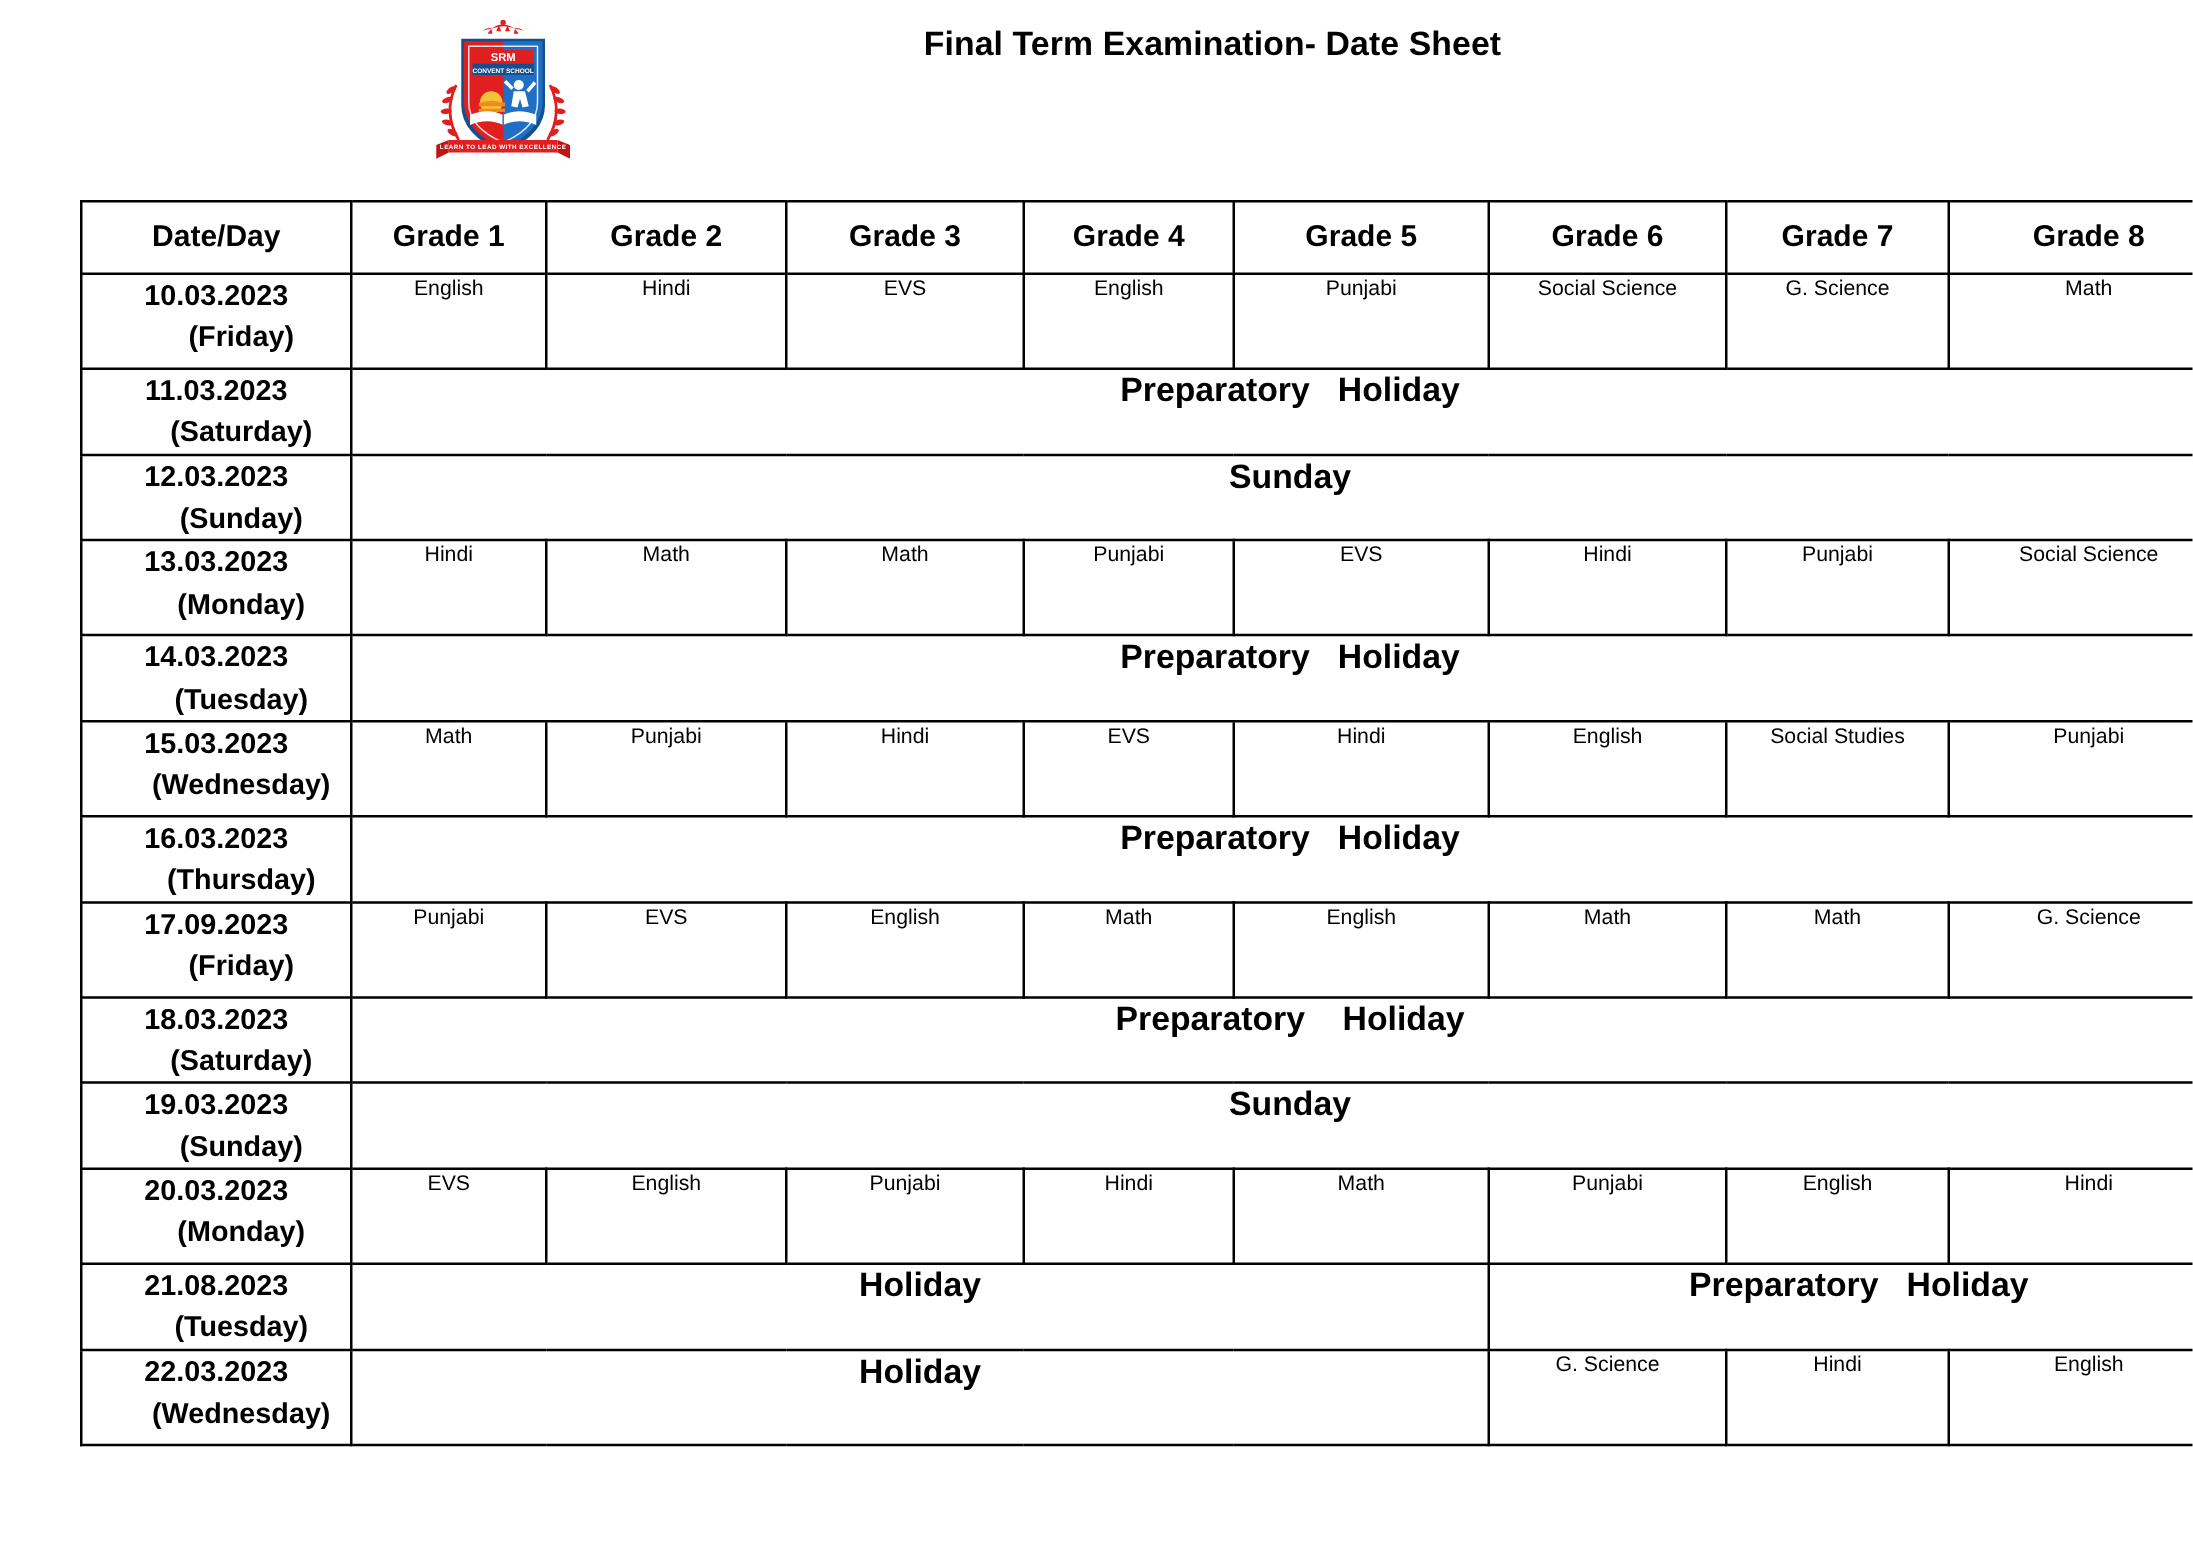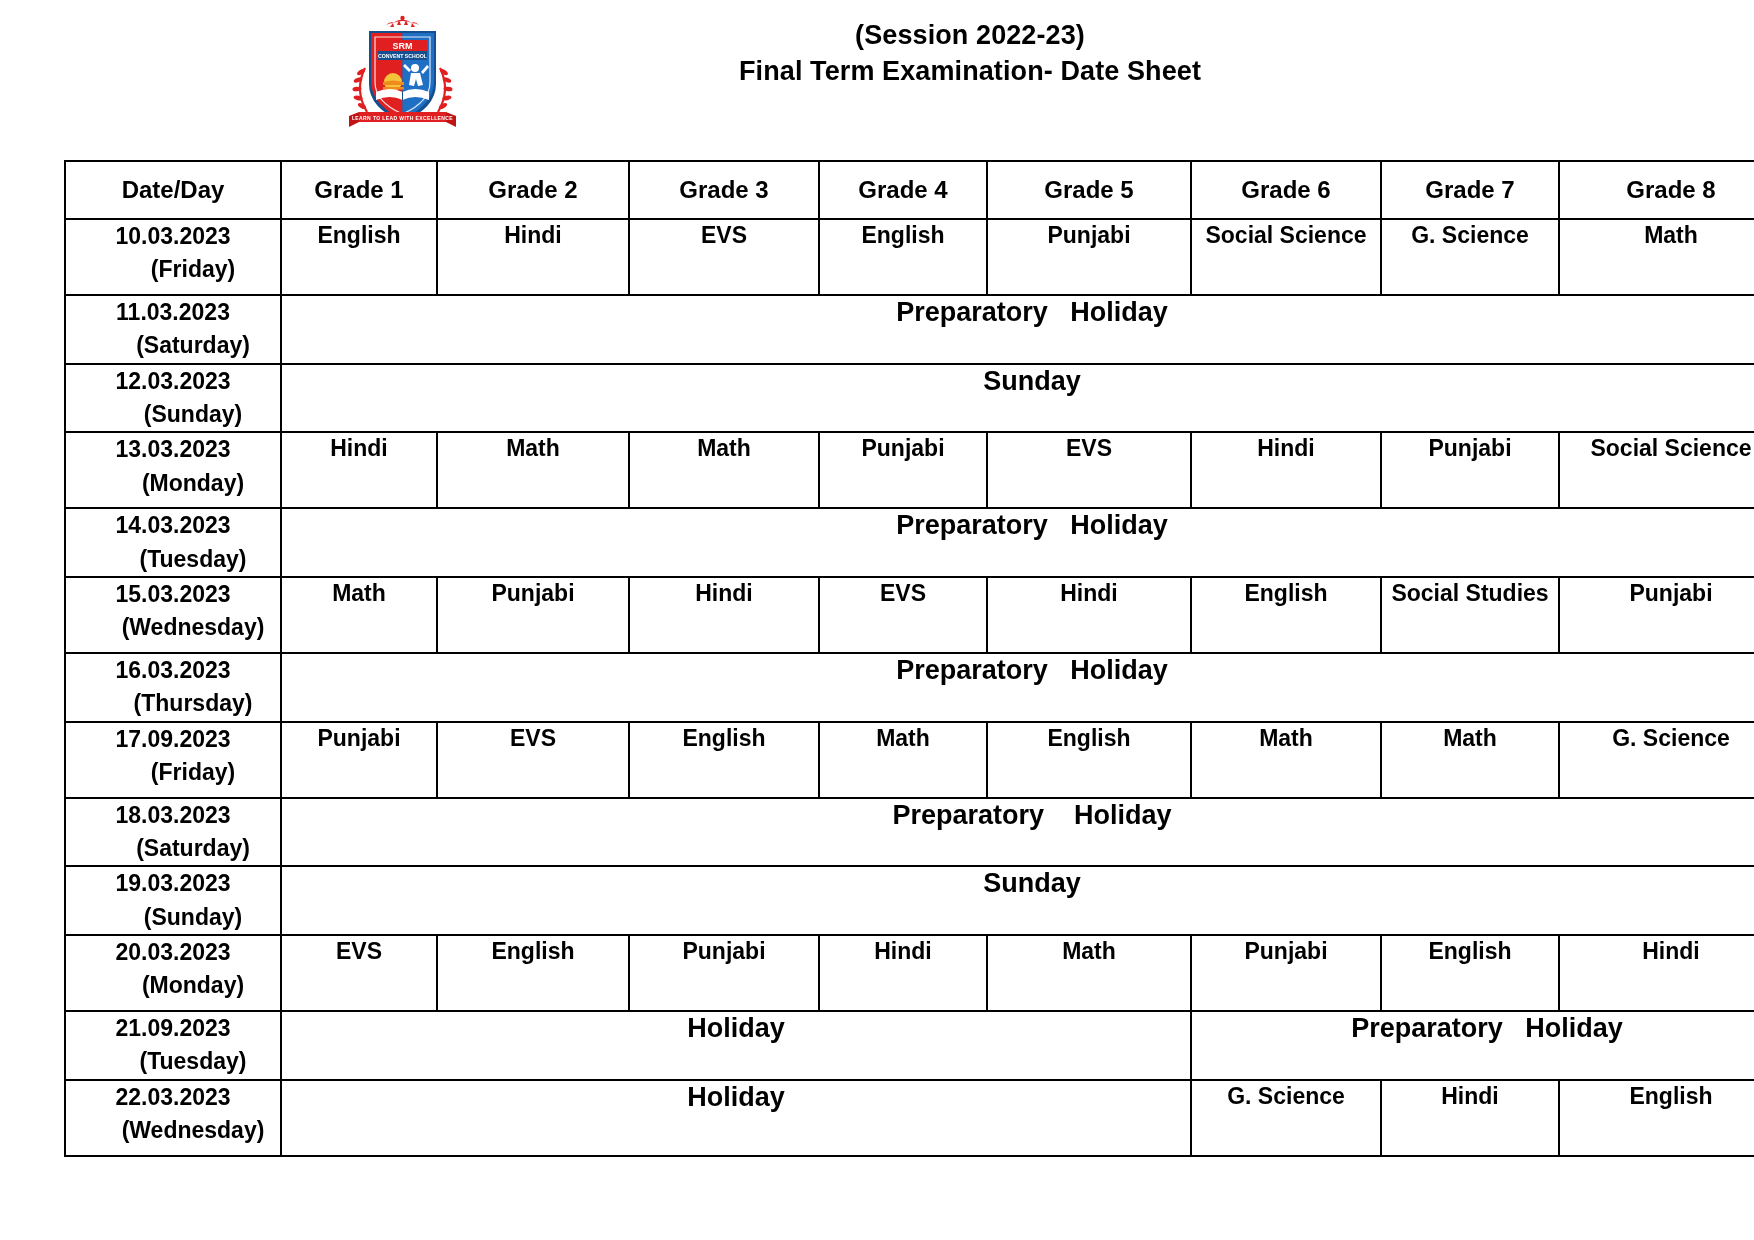--- a/index.html
+++ b/index.html
@@ -104,22 +104,22 @@
     padding: 10px 2px 10px 2px;
     font-size: 23px;
     font-weight: bold;
     line-height: 1.45;
     text-align: center;
   }
   .date-cell .d-day { display: block; margin-left: 40px; }
 
   
   .subj {
-    font-size: 23px;
-    font-weight: bold;
+    font-size: 17px;
+    font-weight: normal;
     line-height: 1.35;
     padding: 10px 4px 10px 4px;
     text-align: center;
   }
 
   
   .banner {
     font-size: 27px;
     font-weight: bold;
     line-height: 1.2;
@@ -196,21 +196,20 @@
         </g>
 
         <path d="M14 100 L101 100 L101 110 L14 110 Z" fill="#e02020"></path>
         <path d="M14 100 L4 104 L4 115 L14 110 Z" fill="#c21414"></path>
         <path d="M101 100 L111 104 L111 115 L101 110 Z" fill="#c21414"></path>
         <text x="57.5" y="107.5" font-family="'Liberation Sans', sans-serif" font-size="5" font-weight="bold" fill="#ffffff" text-anchor="middle" letter-spacing="0.4">LEARN TO LEAD WITH EXCELLENCE</text>
       </svg>
     </div>
 
     <div class="title-block">
-      <div class="title-line">(Session 2022-23)</div>
       <div class="title-line">Final Term Examination- Date Sheet</div>
     </div>
   </div>
 
   <div class="sheet-wrap">
     <table class="sheet">
       <colgroup>
         <col class="c-date">
           <col class="c-g1">
           <col class="c-g2">
@@ -324,21 +323,21 @@
             <td class="subj">EVS</td>
             <td class="subj">English</td>
             <td class="subj">Punjabi</td>
             <td class="subj">Hindi</td>
             <td class="subj">Math</td>
             <td class="subj">Punjabi</td>
             <td class="subj">English</td>
             <td class="subj">Hindi</td>
           </tr>
           <tr class="holiday-row">
-            <td class="date-cell"><span>21.09.2023</span><span class="d-day">(Tuesday)</span></td>
+            <td class="date-cell"><span>21.08.2023</span><span class="d-day">(Tuesday)</span></td>
             <td class="banner" colspan="5">Holiday</td>
             <td class="banner" colspan="3">Preparatory   Holiday</td>
           </tr>
           <tr class="exam-row">
             <td class="date-cell"><span>22.03.2023</span><span class="d-day">(Wednesday)</span></td>
             <td class="banner" colspan="5">Holiday</td>
             <td class="subj">G. Science</td>
             <td class="subj">Hindi</td>
             <td class="subj">English</td>
           </tr>

